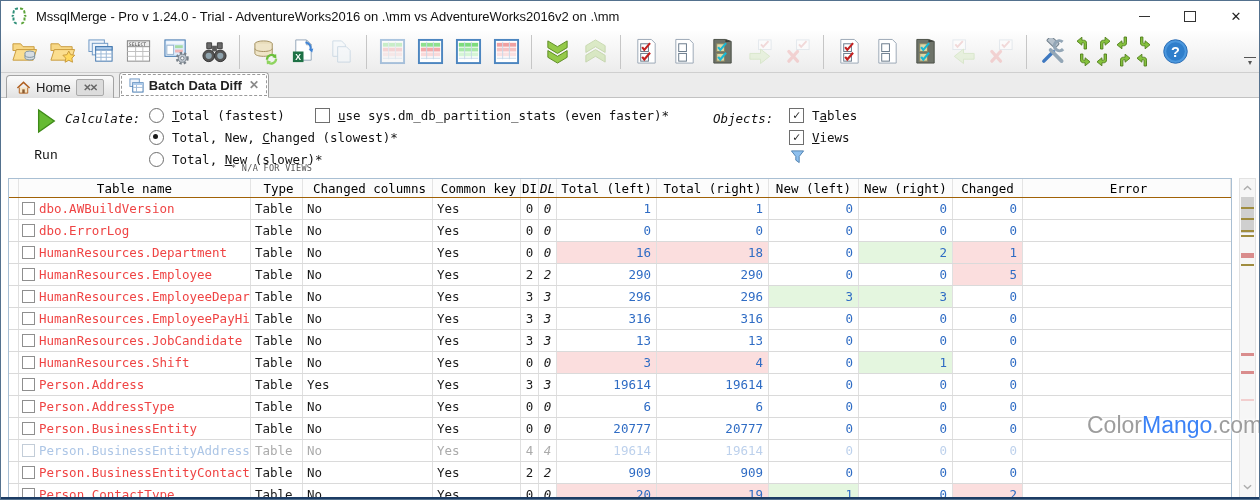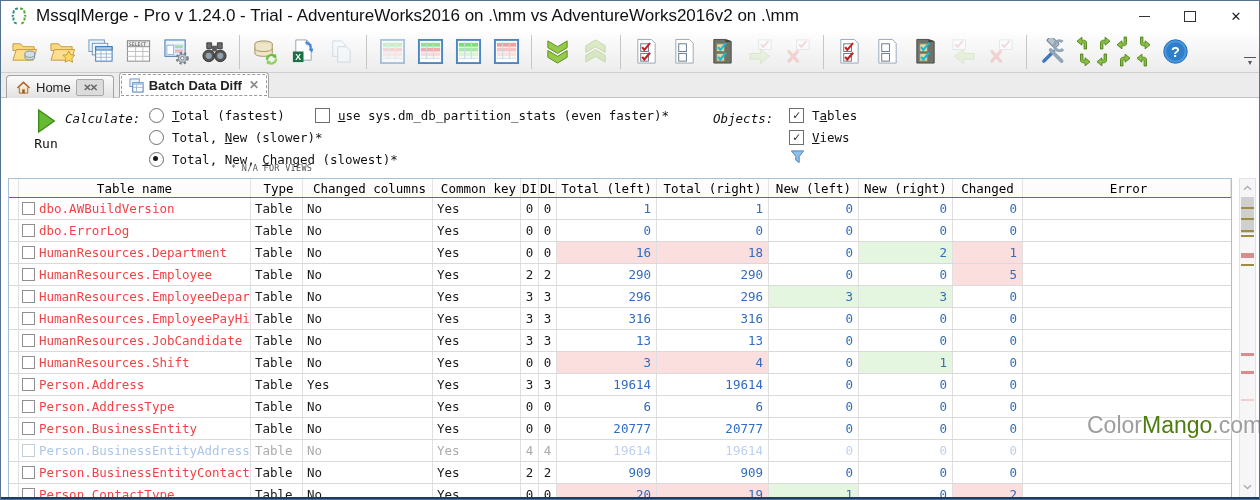--- a/index.html
+++ b/index.html
@@ -3,21 +3,21 @@
 <meta charset="utf-8">
 <style>
   html,body{margin:0;padding:0;background:#cfd8e0;}
   #window{position:relative;width:1260px;height:500px;background:#fff;overflow:hidden;
     font-family:"Liberation Sans",sans-serif;border:1px solid #54718e;box-sizing:border-box;}
   #window::after{content:"";position:absolute;left:0;right:0;bottom:0;height:2px;background:#1c3c64;}
 
   
   .titlebar{position:absolute;left:0;top:0;right:0;height:30px;background:#fff;display:flex;align-items:center;}
   .applogo{margin-left:9px;width:18px;height:18px;flex:none;}
-  .title{margin-left:8px;font-size:17px;color:#111;white-space:nowrap;}
+  .title{margin-left:8px;font-size:13px;color:#111;white-space:nowrap;}
   .winbtns{margin-left:auto;display:flex;height:30px;}
   .wbtn{width:46px;height:30px;display:flex;align-items:center;justify-content:center;color:#333;}
   .glyph-min{width:11px;height:0;border-top:1.4px solid #333;display:block;}
   .glyph-max{width:10px;height:9px;border:1.3px solid #333;display:block;}
   .glyph-close{font-size:13px;color:#222;}
 
   
   .toolbar{position:absolute;left:0;top:30px;right:0;height:42px;display:flex;align-items:center;
     padding:0 4px;background:linear-gradient(#fefefe,#ececec);border-bottom:1px solid #cfcfcf;box-sizing:border-box;}
   .tb-btn{width:36px;height:36px;margin:0 1px;display:flex;align-items:center;justify-content:center;border-radius:3px;flex:none;}
@@ -41,21 +41,21 @@
   .tab .ticon svg{width:15px;height:15px;display:block;}
   .closeall{display:inline-flex;align-items:center;justify-content:center;width:26px;height:15px;
     background:#dcdcdc;border:1px solid #aaa;border-radius:2px;color:#666;font-size:10px;font-weight:bold;letter-spacing:-2px;}
   .tabx{color:#8a8a8a;font-weight:bold;font-size:12px;margin-left:2px;}
 
   
   .options{position:absolute;left:0;top:97px;right:0;height:80px;background:#fff;
     font-family:"DejaVu Sans Mono",monospace;font-size:12.5px;color:#111;}
   .run-button{position:absolute;left:22px;top:10px;width:46px;text-align:center;}
   .run-button svg{width:22px;height:26px;display:block;margin:0 auto;}
-  .run-label{margin-top:2px;font-size:13px;}
+  .run-label{margin-top:14px;font-size:13px;font-family:Liberation Mono, monospace;}
   .calc-label{position:absolute;left:64px;top:13px;font-style:italic;}
   .radio-rows{position:absolute;left:148px;top:6px;}
   .opt-row{height:22px;display:flex;align-items:center;}
   .radio{width:13px;height:13px;border:1px solid #6e6e6e;border-radius:50%;background:#fff;margin-right:8px;flex:none;position:relative;}
   .radio.sel::after{content:"";position:absolute;left:3px;top:3px;width:5px;height:5px;border-radius:50%;background:#1a1a1a;}
   .cbx{width:13px;height:13px;border:1px solid #6e6e6e;background:#fff;margin-right:8px;flex:none;
     display:flex;align-items:center;justify-content:center;font-size:12px;font-weight:bold;color:#1a1a1a;line-height:1;}
   .pcbx{margin-left:30px;}
   .u{text-decoration:underline;}
   .footnote{position:absolute;left:230px;top:65px;font-size:8.5px;color:#555;letter-spacing:.3px;}
@@ -71,21 +71,21 @@
   .ghead .cell{justify-content:center;color:#000;border-right:1px solid #e4e4e4;}
   .trow{display:flex;height:21px;border-bottom:1px solid #dadada;background:#fff;}
   .cell{box-sizing:border-box;border-right:1px solid #e0e0e0;overflow:hidden;white-space:nowrap;
     display:flex;align-items:center;flex:none;}
   .c-gutter{width:10px;}
   .c-name{width:232px;}
   .c-type{width:52px;padding-left:4px;}
   .c-chcols{width:130px;padding-left:4px;}
   .c-ckey{width:88px;padding-left:4px;}
   .c-di{width:18px;}
-  .c-dl{width:18px;}
+  .c-dl{width:18px;font-style:italic;}
   .c-tl{width:100px;}
   .c-tr{width:112px;}
   .c-nl{width:90px;text-align:right;}
   .c-nr{width:94px;}
   .c-ch{width:70px;}
   .c-err{flex:1;border-right:none;padding-left:4px;}
   .blk{color:#1a1a1a;}
   .num{color:#2f6cc4;justify-content:flex-end;padding-right:5px;}
   .ctr{justify-content:center;}
   .nm{color:#ef4444;}
@@ -102,21 +102,21 @@
     border:1px solid #e2e2e2;box-sizing:border-box;}
   .vs-arrow{position:absolute;left:0;width:100%;height:14px;display:flex;align-items:center;justify-content:center;}
   .vs-arrow svg{width:9px;height:6px;display:block;}
   .vs-up{top:2px;} .vs-down{bottom:4px;}
   .vs-thumb{position:absolute;left:1px;top:18px;width:13px;height:36px;background:#cfcfcf;z-index:1;}
   .vs-mark{position:absolute;left:1px;width:13px;z-index:2;}
 
   
   .watermark{position:absolute;left:1086px;top:411px;z-index:5;font-size:23px;color:#9d9d9d;
     font-family:"Liberation Sans",sans-serif;text-shadow:0 0 4px #fff,0 0 2px #fff;white-space:nowrap;}
-  .wm-accent{color:#4d7c0f;}
+  .wm-accent{color:#3b82f6;}
 </style>
 </head>
 <body>
 
 <div id="window">
 
   <div class="titlebar">
     <span class="applogo">
       <svg viewBox="0 0 18 18">
           <g fill="none" stroke-width="2" stroke-dasharray="3 1.6">
@@ -509,26 +509,26 @@
     </div>
     <div class="calc-label">Calculate:</div>
     <div class="radio-rows" id="radio-rows">
         <div class="opt-row">
           <span class="radio"></span>
           <span class="opt-label"><span></span><span class="u">T</span><span>otal (fastest)</span></span>
           <span class="cbx pcbx"></span>
           <span class="opt-label"><span></span><span class="u">u</span><span>se sys.dm_db_partition_stats (even faster)*</span></span>
         </div>
         <div class="opt-row">
+          <span class="radio sel"></span>
+          <span class="opt-label"><span>Total, New, </span><span class="u">C</span><span>hanged (slowest)*</span></span>
+        </div>
+        <div class="opt-row">
           <span class="radio"></span>
           <span class="opt-label"><span>Total, </span><span class="u">N</span><span>ew (slower)*</span></span>
-        </div>
-        <div class="opt-row">
-          <span class="radio sel"></span>
-          <span class="opt-label"><span>Total, New, </span><span class="u">C</span><span>hanged (slowest)*</span></span>
         </div>
       </div>
     <div class="footnote">* N/A FOR VIEWS</div>
     <div class="objects-label">Objects:</div>
     <div class="obj-checks" id="obj-checks">
         <div class="opt-row">
           <span class="cbx">✓</span>
           <span class="opt-label"><span>T</span><span class="u">a</span><span>bles</span></span>
         </div>
         <div class="opt-row">

